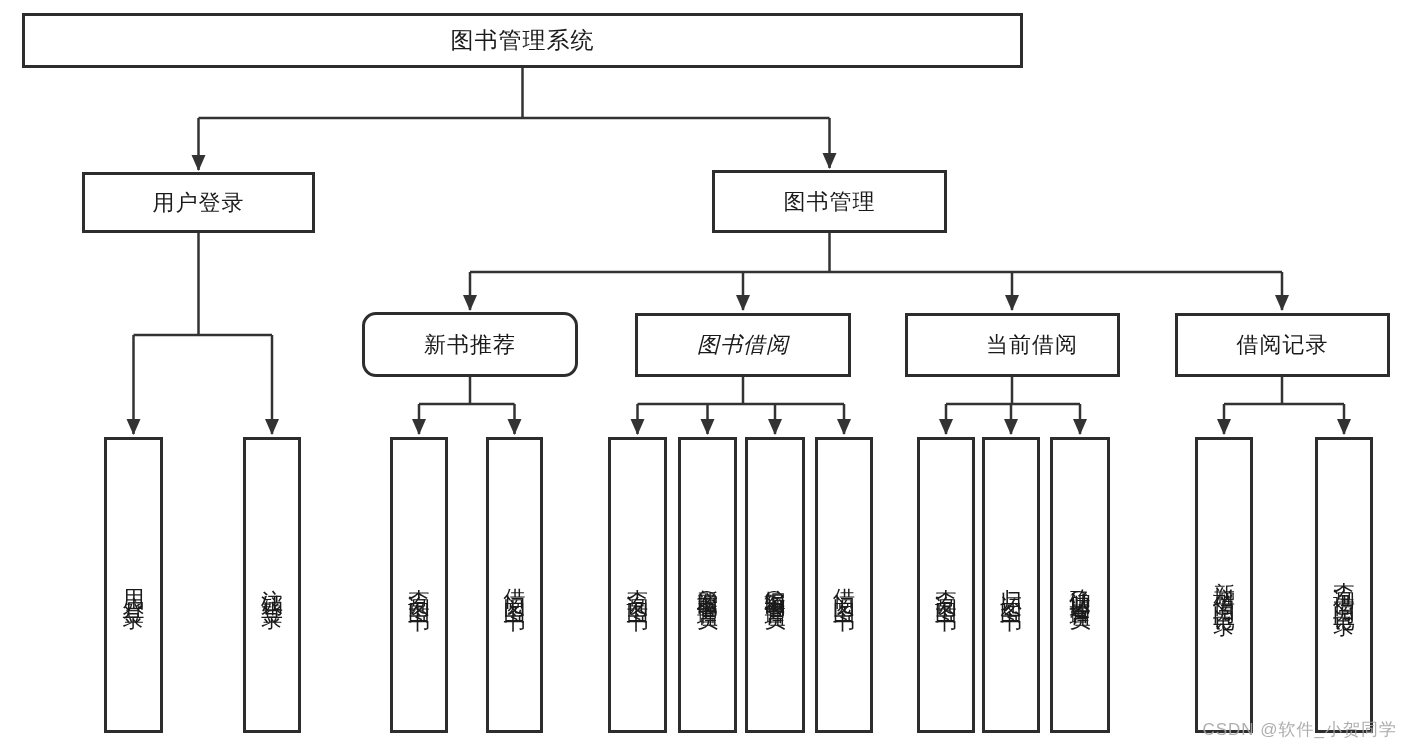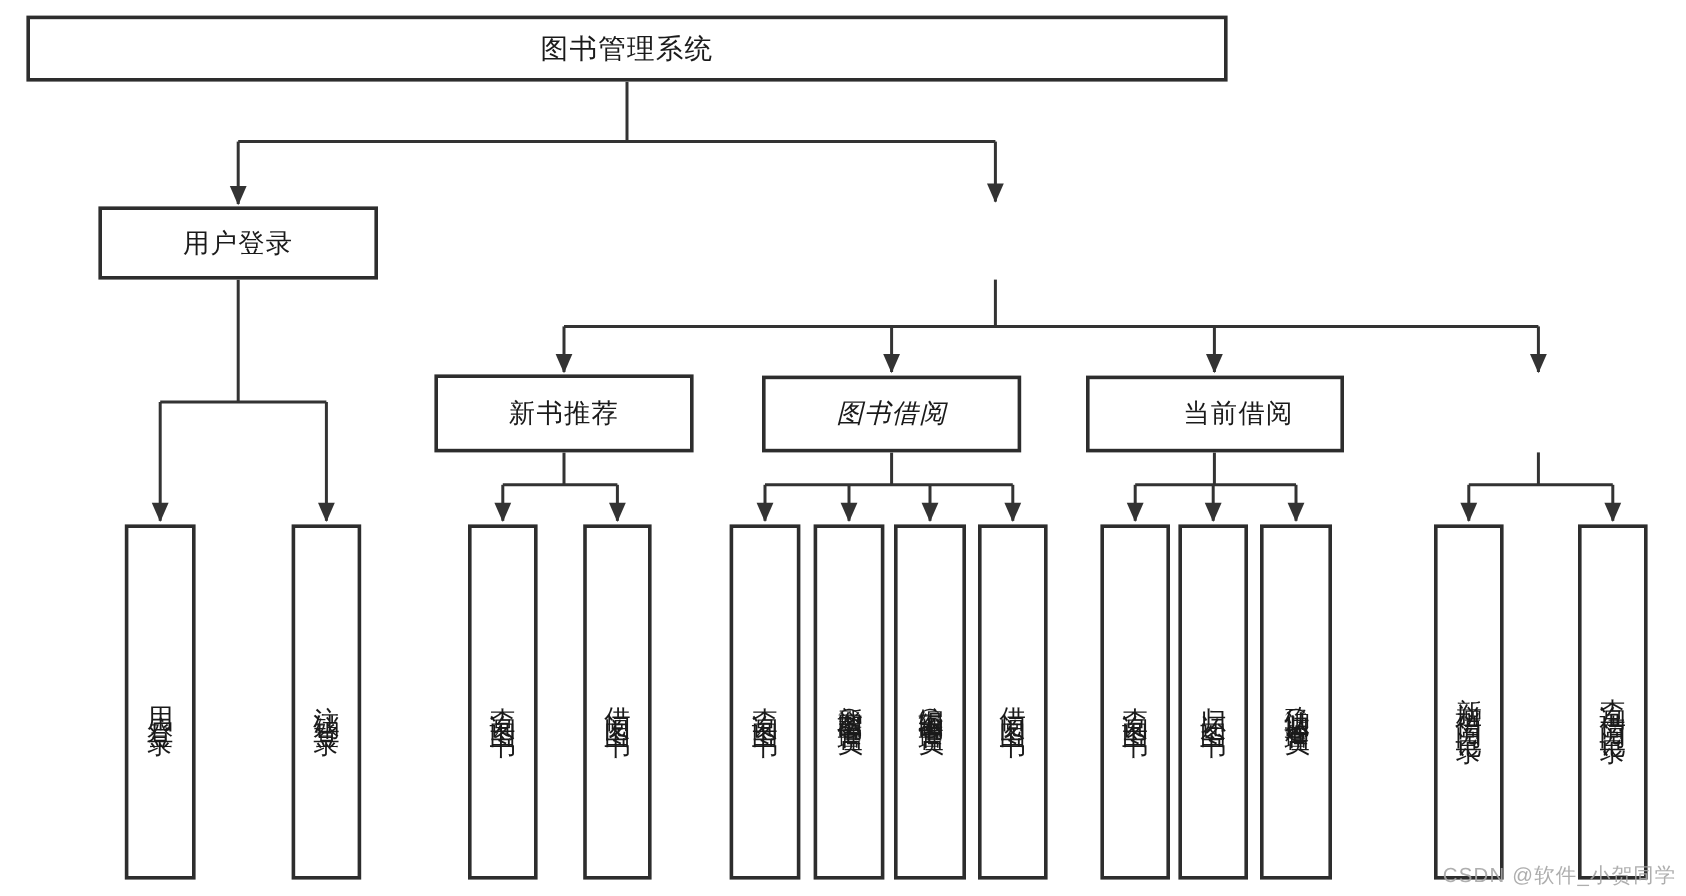--- a/index.html
+++ b/index.html
@@ -21,21 +21,21 @@
   .vbox .label {
     writing-mode:vertical-rl; text-orientation:mixed;
     font-size:22px; letter-spacing:7px; white-space:nowrap;
   }
   .vbox .label.tight { font-size:21px; letter-spacing:3px; }
 
   
   #root          { left:22px;   top:13px;  width:1001px; height:55px; }
   #user-login    { left:82px;   top:172px; width:233px;  height:61px; }
   #book-mgmt     { left:712px;  top:170px; width:235px;  height:63px; }
-  #new-book-rec  { left:362px;  top:312px; width:216px;  height:65px; }
+  #new-book-rec  { left:362px;  top:312px; width:216px;  height:65px;border-radius:14px; }
   #book-borrow   { left:635px;  top:313px; width:216px;  height:64px;font-style:italic; }
   #current-borrow{ left:905px;  top:313px; width:215px;  height:64px;padding-left:39px; }
   #borrow-record { left:1175px; top:313px; width:215px;  height:64px; }
   #login      { left:104px;  width:59px; }
   #logout     { left:243px;  width:58px; }
   #rec-query  { left:390px;  width:58px; }
   #rec-borrow { left:486px;  width:57px; }
   #bb-query   { left:608px;  width:59px; }
   #bb-add     { left:678px;  width:59px; }
   #bb-edit    { left:745px;  width:60px; }
@@ -105,29 +105,35 @@
     <path d="M1344,404 V434" marker-end="url(#ah)"></path>
   </svg>
 
   <div class="hbox" id="root">
     <span class="label">图书管理系统</span>
   </div>
 
   <div class="hbox" id="user-login">
     <span class="label">用户登录</span>
   </div>
+  <div class="hbox" id="book-mgmt">
+    <span class="label">图书管理</span>
+  </div>
 
   <div class="hbox" id="new-book-rec">
     <span class="label">新书推荐</span>
   </div>
   <div class="hbox" id="book-borrow">
     <span class="label">图书借阅</span>
   </div>
   <div class="hbox" id="current-borrow">
     <span class="label">当前借阅</span>
+  </div>
+  <div class="hbox" id="borrow-record">
+    <span class="label">借阅记录</span>
   </div>
 
   <div class="vbox" id="login">
     <span class="label">用户登录</span>
   </div>
   <div class="vbox" id="logout">
     <span class="label">注销登录</span>
   </div>
 
   <div class="vbox" id="rec-query">

